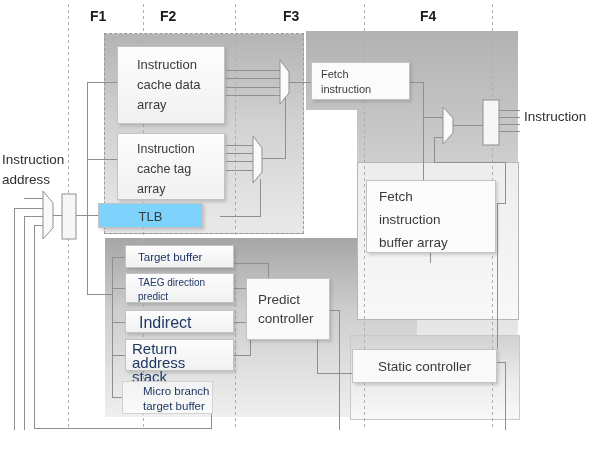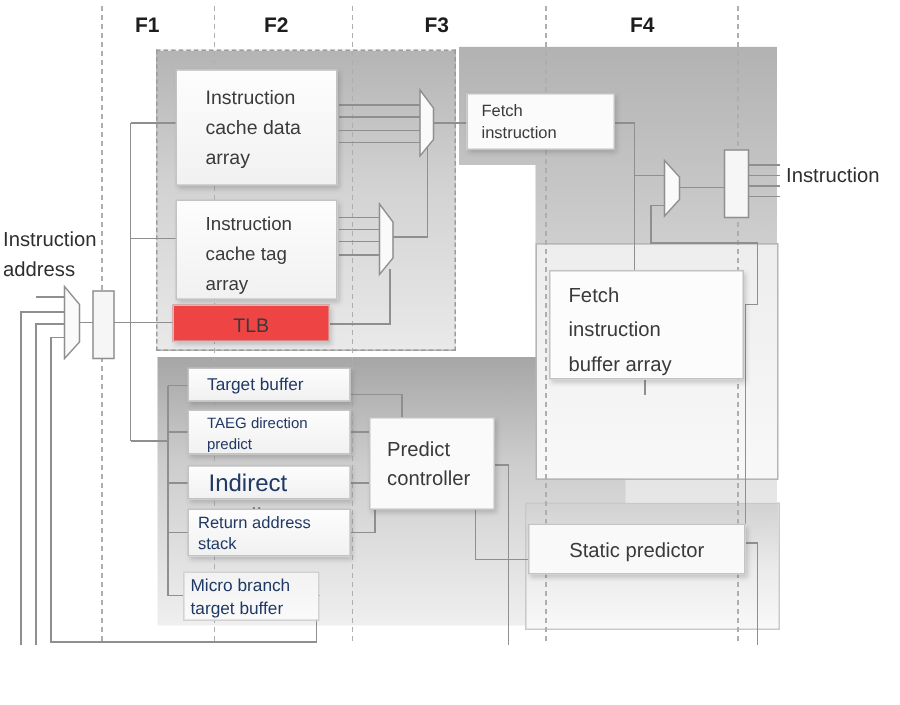--- a/index.html
+++ b/index.html
@@ -24,37 +24,37 @@
   
   #wires{position:absolute;left:0;top:0;z-index:3;}
   
   .box{position:absolute;z-index:4;box-sizing:border-box;border:1px solid #c3c3c3;
     background:linear-gradient(180deg,#fdfdfd 0%,#f1f1f1 100%);
     box-shadow:1.5px 2px 3px rgba(80,80,80,0.25);white-space:pre-line;}
   .dark{color:#3a3a3a;}
   .blue{color:#1f3864;}
   #icache-data{left:117px;top:46px;width:108px;height:78px;font-size:13px;line-height:20px;padding:8px 0 0 19px;}
   #icache-tag{left:117px;top:133px;width:108px;height:67px;font-size:12.5px;line-height:20px;padding:5px 0 0 19px;}
-  #tlb{left:115px;top:203px;width:105px;height:25px;font-size:13px;line-height:25px;text-align:center;background:#ef4444;}
+  #tlb{left:98px;top:203px;width:105px;height:25px;font-size:13px;line-height:25px;text-align:center;background:#7dd3fc;}
   #fetch-instr{left:311px;top:62px;width:99px;height:38px;font-size:11px;line-height:15px;padding:4px 0 0 9px;background:#fbfbfb;}
   #fetch-buffer{left:366px;top:180px;width:130px;height:73px;font-size:13.5px;line-height:23px;padding:4px 0 0 12px;background:#fcfcfc;}
   #loop-detector{left:368px;top:263px;width:128px;height:48px;font-size:13.5px;line-height:48px;padding-left:9px;
     background:linear-gradient(180deg,#f4f4f4,#fbfbfb);box-shadow:none;border-color:#cecece;}
   #target-buffer{left:125px;top:245px;width:109px;height:23px;font-size:11.5px;line-height:23px;padding-left:12px;}
   #taeg{left:125px;top:273px;width:109px;height:30px;font-size:10px;line-height:13.5px;padding:2px 0 0 12px;}
   #indirect{left:125px;top:310px;width:109px;height:23px;font-size:16px;line-height:23px;padding-left:13px;}
-  #ras{left:125px;top:339px;width:109px;height:32px;font-size:11px;line-height:14px;padding:2px 0 0 6px;}
-  #micro-btb{left:122px;top:381px;width:91px;height:33px;font-size:11.5px;line-height:14.5px;padding:2px 0 0 4px;
+  #ras{left:125px;top:339px;width:109px;height:32px;font-size:15px;line-height:14px;padding:2px 0 0 6px;}
+  #micro-btb{left:122px;top:381px;width:91px;height:33px;font-size:11.5px;line-height:14.5px;padding:2px 0 0 20px;
     background:linear-gradient(180deg,#f2f2f2,#fafafa);box-shadow:none;border-color:#d2d2d2;}
   #predict-controller{left:246px;top:278px;width:84px;height:62px;font-size:13.5px;line-height:19px;padding:11px 0 0 11px;background:#fafafa;}
   #static-predictor{left:352px;top:349px;width:145px;height:34px;font-size:13.5px;line-height:34px;text-align:center;background:#f9f9f9;}
   
   .lbl{position:absolute;z-index:5;background:transparent;white-space:pre-line;}
   .stage{font-size:14px;font-weight:600;color:#1d1d1d;top:8px;}
-  #f1{left:90px;} #f2{left:176px;} #f3{left:283px;text-align:center;} #f4{left:420px;}
+  #f1{left:90px;} #f2{left:160px;} #f3{left:283px;text-align:center;} #f4{left:420px;}
   #instr-addr{left:2px;top:150px;width:80px;font-size:13.5px;line-height:20px;color:#2e2e2e;}
   #instr-out{left:524px;top:109px;font-size:13.5px;color:#2e2e2e;}
 </style>
 </head>
 <body>
 
 <div id="canvas">
 
   <div class="blk" id="blockA"></div>
   <div class="blk" id="blockB"></div>
@@ -148,14 +148,14 @@
   <div class="box blue" id="target-buffer">Target buffer</div>
   <div class="box blue" id="taeg">TAEG direction
 predict</div>
   <div class="box blue" id="indirect">Indirect predict</div>
   <div class="box blue" id="ras">Return address
 stack</div>
   <div class="box blue" id="micro-btb">Micro branch
 target buffer</div>
   <div class="box dark" id="predict-controller">Predict
 controller</div>
-  <div class="box dark" id="static-predictor">Static predictor</div>
+  <div class="box dark" id="static-predictor">Static controller</div>
 </div>
 
 </body></html>

